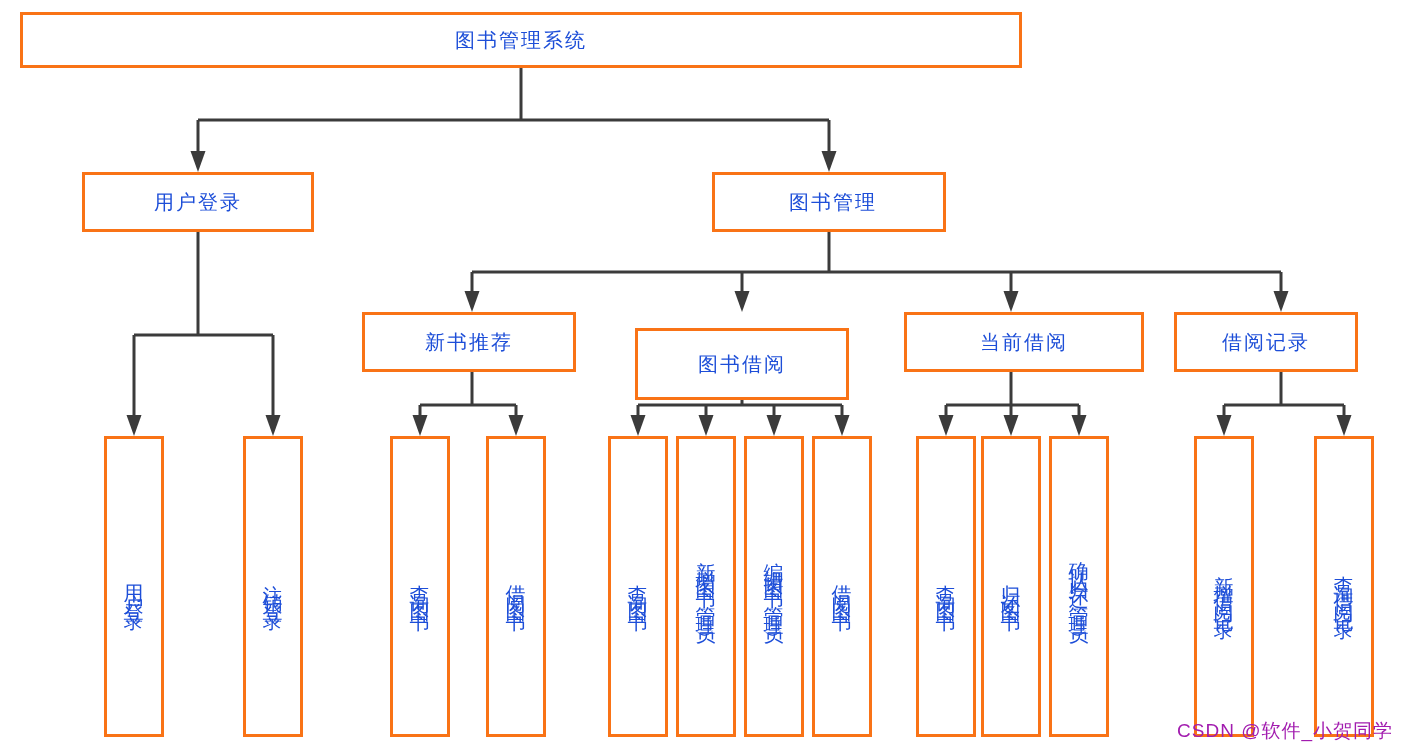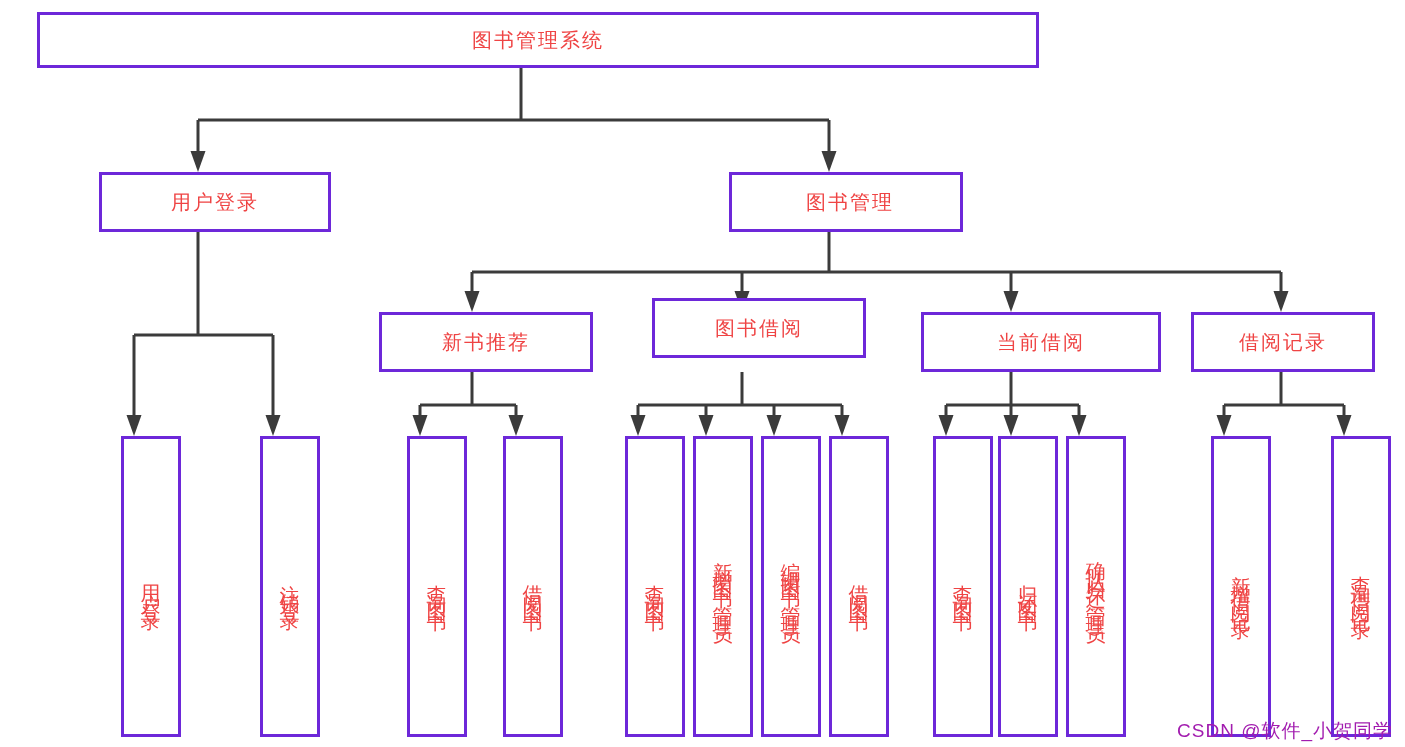--- a/index.html
+++ b/index.html
@@ -15,30 +15,29 @@
     overflow: hidden;
   }
   .connector-layer {
     position: absolute;
     left: 0; top: 0;
     width: 1405px; height: 747px;
   }
   .node {
     position: absolute;
     box-sizing: border-box;
-    border: 3px solid #6d28d9;
+    border: 3px solid #f97316;
     background: #ffffff;
     display: flex;
     align-items: center;
     justify-content: center;
-    color: #ef4444;
+    color: #1d4ed8;
     font-size: 20px;
     letter-spacing: 2px;
     text-align: center;
-    margin-left: 17px;
   }
   .leaf {
     width: 60px;
     height: 301px;
     top: 436px;
     letter-spacing: 0;
   }
   .leaf .vtext {
     writing-mode: vertical-rl;
     text-orientation: mixed;
@@ -140,21 +139,21 @@
       <polygon points="1336.5,415 1351.5,415 1344,436"></polygon>
     </g>
   </svg>
 
   <div class="node" style="left:20px; top:12px; width:1002px; height:56px;">图书管理系统</div>
 
   <div class="node" style="left:82px; top:172px; width:232px; height:60px;">用户登录</div>
   <div class="node" style="left:712px; top:172px; width:234px; height:60px;padding-left:8px;">图书管理</div>
 
   <div class="node" style="left:362px; top:312px; width:214px; height:60px;">新书推荐</div>
-  <div class="node" style="left:635px; top:298px; width:214px; height:60px;">图书借阅</div>
+  <div class="node" style="left:635px; top:328px; width:214px; height:72px;">图书借阅</div>
   <div class="node" style="left:904px; top:312px; width:240px; height:60px;">当前借阅</div>
   <div class="node" style="left:1174px; top:312px; width:184px; height:60px;">借阅记录</div>
 
   <div class="node leaf" style="left:104px;">
     <span class="vtext">用户登录</span>
   </div>
   <div class="node leaf" style="left:243px;">
     <span class="vtext">注销登录</span>
   </div>
 

